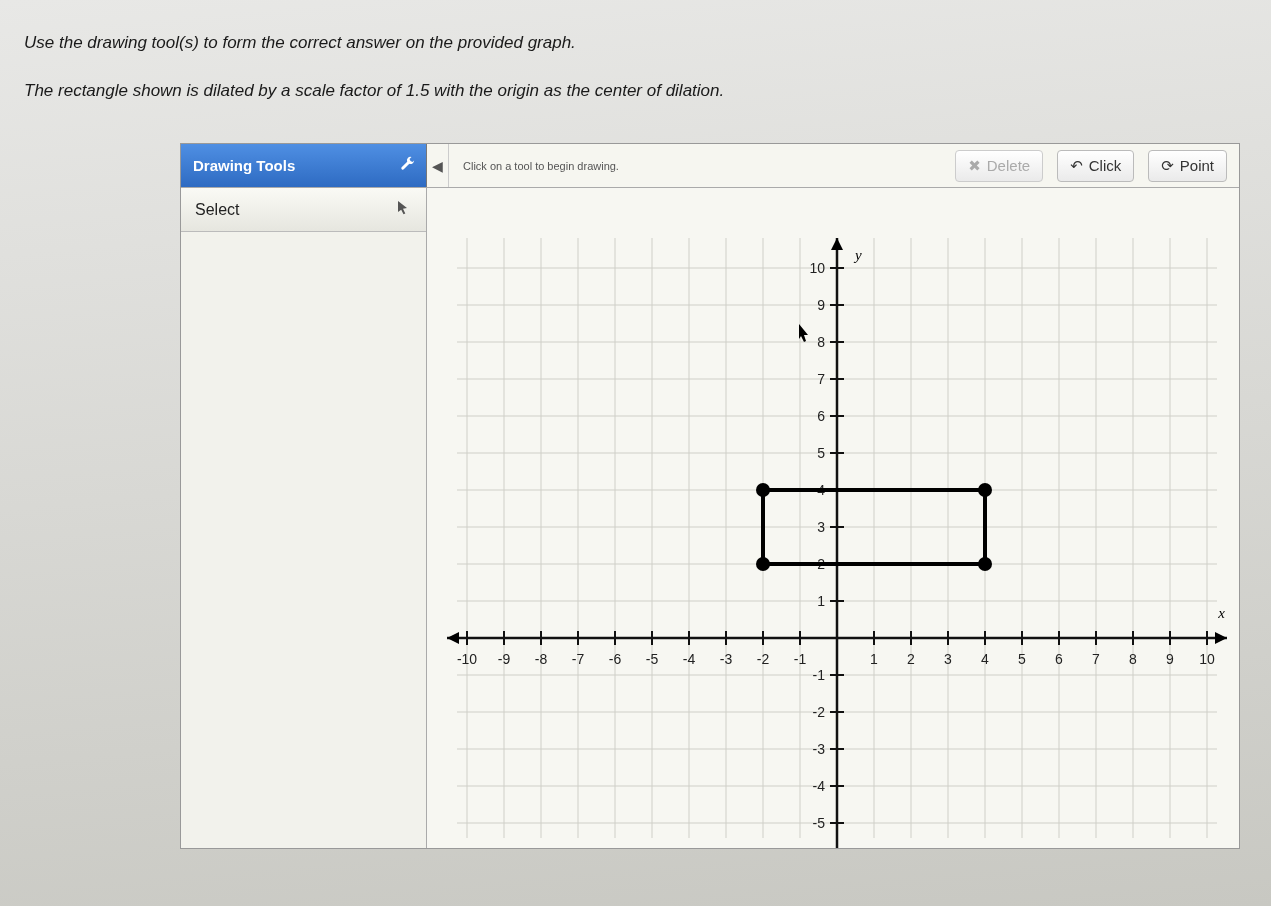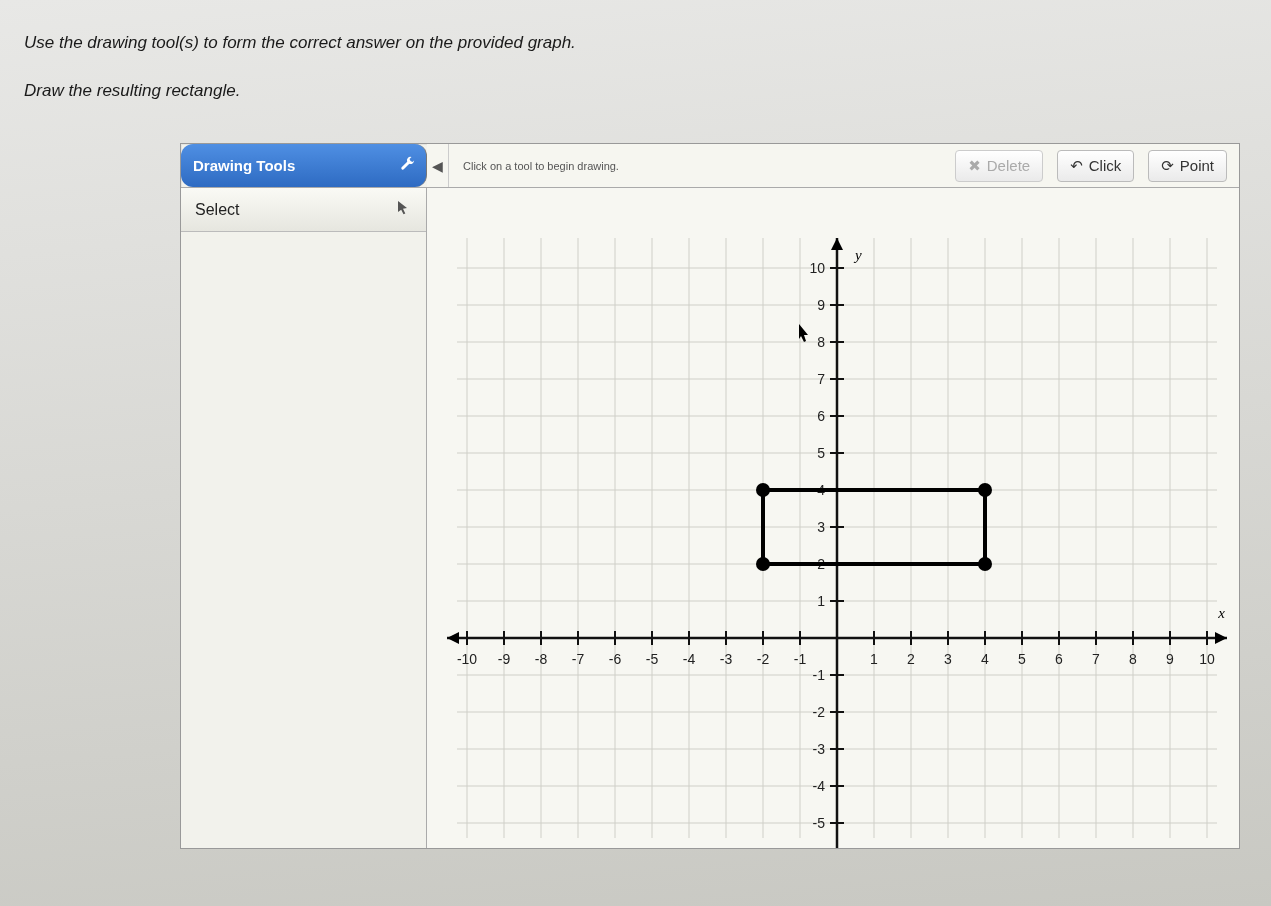--- a/index.html
+++ b/index.html
@@ -37,21 +37,20 @@
     width: 246px;
     background: linear-gradient(#4f8fe3, #2e6bc2);
     color: #fff;
     font-weight: bold;
     font-size: 15px;
     display: flex;
     align-items: center;
     padding: 16px 12px;
     border-right: 1px solid #777;
     position: relative;
-    border-radius: 12px;
   }
   .dt-header .wrench {
     position: absolute;
     right: 10px;
     color: #fff;
     font-size: 16px;
   }
   .collapse-arrow {
     width: 22px;
     display:flex;align-items:center;justify-content:center;
@@ -129,21 +128,21 @@
   .axletter { font: italic 15px 'Times New Roman', serif; fill:#000; }
   .shape { stroke:#000; stroke-width:4; fill:none; }
   .vertex { fill:#000; }
   .cursor-arrow { fill:#000; }
 </style>
 </head>
 <body>
 
 <div class="question-area">
   <p>Use the drawing tool(s) to form the correct answer on the provided graph.</p>
-  <p>Draw the resulting rectangle.</p>
+  <p>The rectangle shown is dilated by a scale factor of 1.5 with the origin as the center of dilation.</p>
 </div>
 
 <div class="tool-frame">
   <div class="tool-top">
     <div class="dt-header">
       <span>Drawing Tools</span>
       <span class="wrench">
         <svg width="16" height="16" viewBox="0 0 16 16">
             <path fill="#fff" d="M14 4.5a3.5 3.5 0 0 1-4.7 3.3L4 13.1a1.5 1.5 0 1 1-2.1-2.1l5.3-5.3A3.5 3.5 0 0 1 11.5 1l-2 2 1 2 2 1 2-2c0 .2 0 .3-.5.5z"></path>
           </svg>

